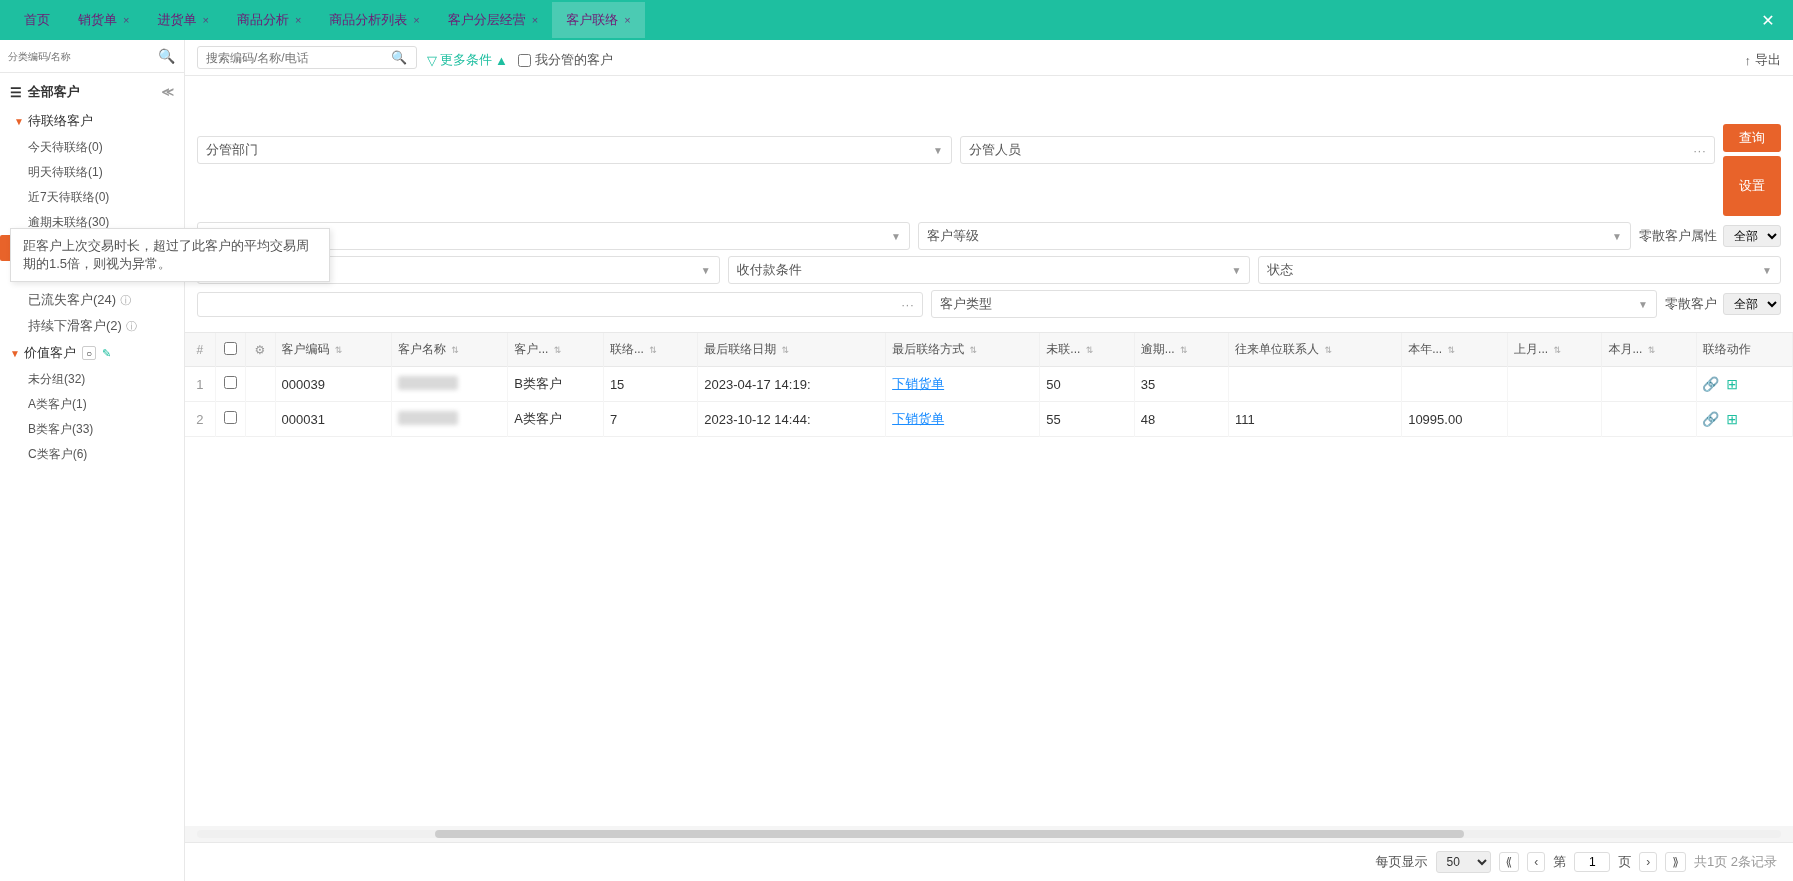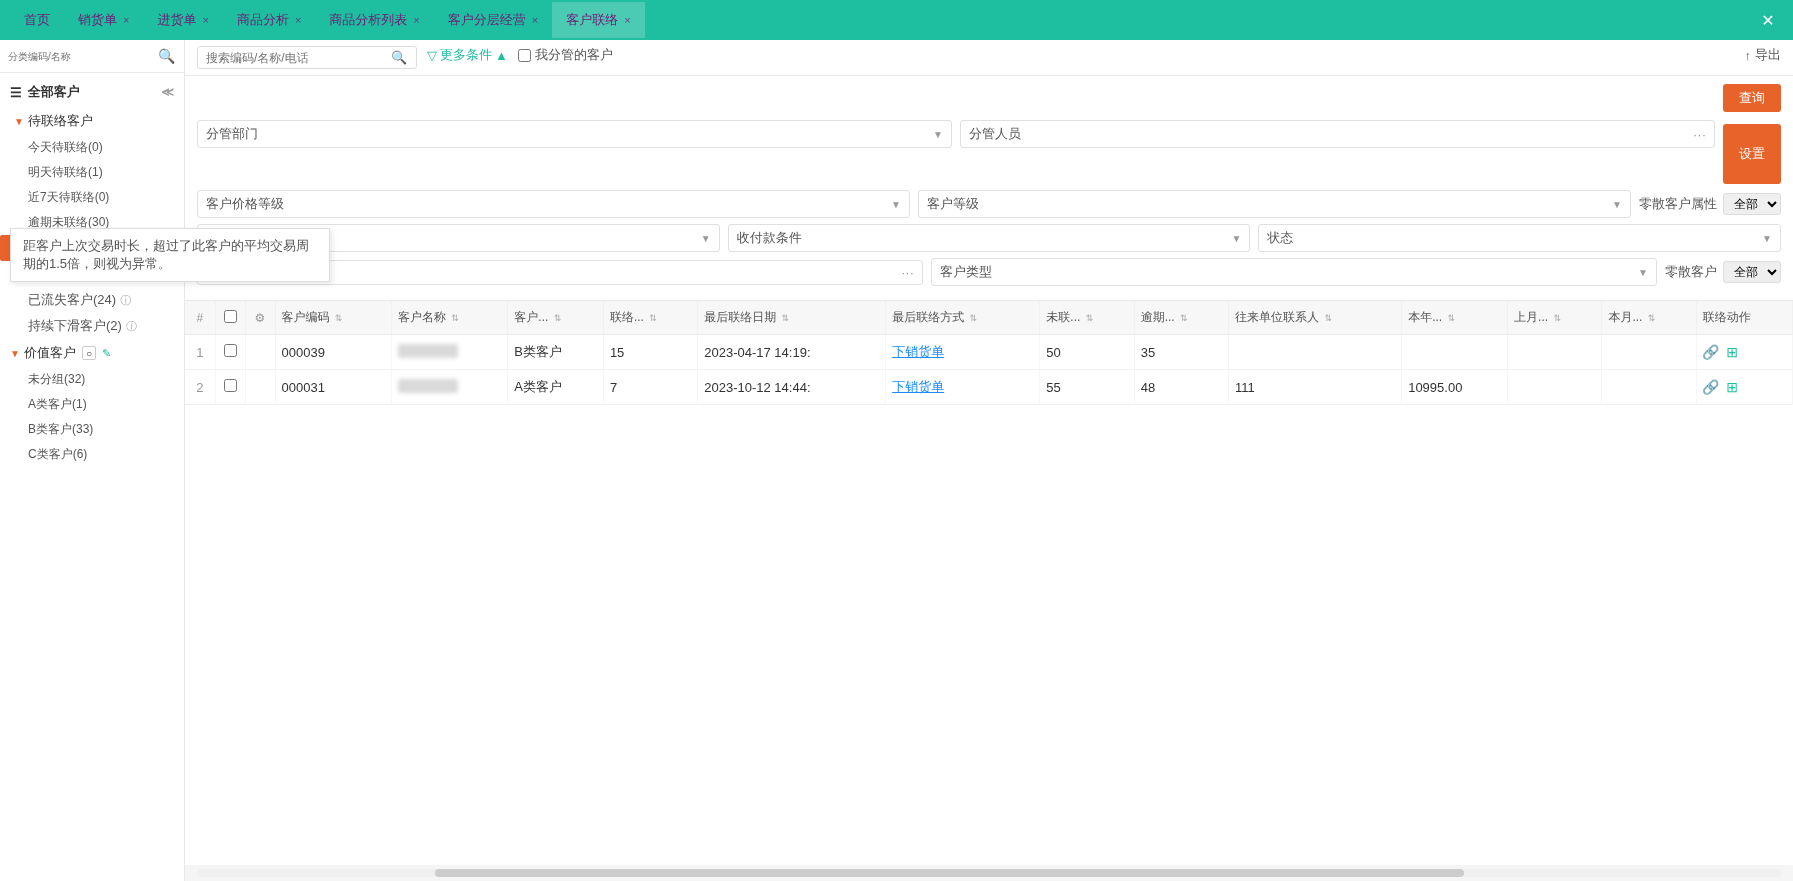--- a/index.html
+++ b/index.html
@@ -150,21 +150,21 @@
       flex-direction: column;
       overflow: hidden;
       background: #f5f5f5;
     }
 
     
     .filter-bar {
       background: white;
       padding: 6px 12px;
       display: flex;
-      align-items: flex-start;
+      align-items: flex-end;
       gap: 10px;
       border-bottom: 1px solid #e8e8e8;
     }
     .filter-search {
       display: flex;
       align-items: center;
       border: 1px solid #ddd;
       border-radius: 3px;
       padding: 3px 8px;
       width: 220px;
@@ -271,21 +271,22 @@
       border: none;
       border-radius: 3px;
       padding: 21px 16px;
       cursor: pointer;
       font-size: 13px;
       white-space: nowrap;
     }
     .btn-col {
       display: flex;
       flex-direction: column;
-      gap: 12px;
+      gap: 4px;
+      margin-top: 40px;
     }
 
     
     .table-area {
       flex: 1;
       overflow: auto;
       background: white;
       margin: 0;
     }
     table {
@@ -637,18 +638,34 @@
       </td>
     </tr>
           </tbody>
       </table>
     </div>
 
     <div class="scroll-track">
       <div class="scroll-thumb"></div>
     </div>
 
+    <div class="pagination-bar">
+      <span class="page-size-label">每页显示</span>
+      <select class="page-size-select">
+        <option>50</option>
+        <option>100</option>
+        <option>200</option>
+      </select>
+      <button class="page-nav-btn">⟪</button>
+      <button class="page-nav-btn">‹</button>
+      <span>第</span>
+      <input class="page-input" type="text" value="1" style="">
+      <span>页</span>
+      <button class="page-nav-btn">›</button>
+      <button class="page-nav-btn">⟫</button>
+      <span class="total-records">共1页 2条记录</span>
+    </div>
   </div>
 </div>
 
 <div class="tooltip-box">
   <span>距客户上次交易时长，超过了此客户的平均交易周期的1.5倍，则视为异常。</span>
 </div>
 
 </body></html>

